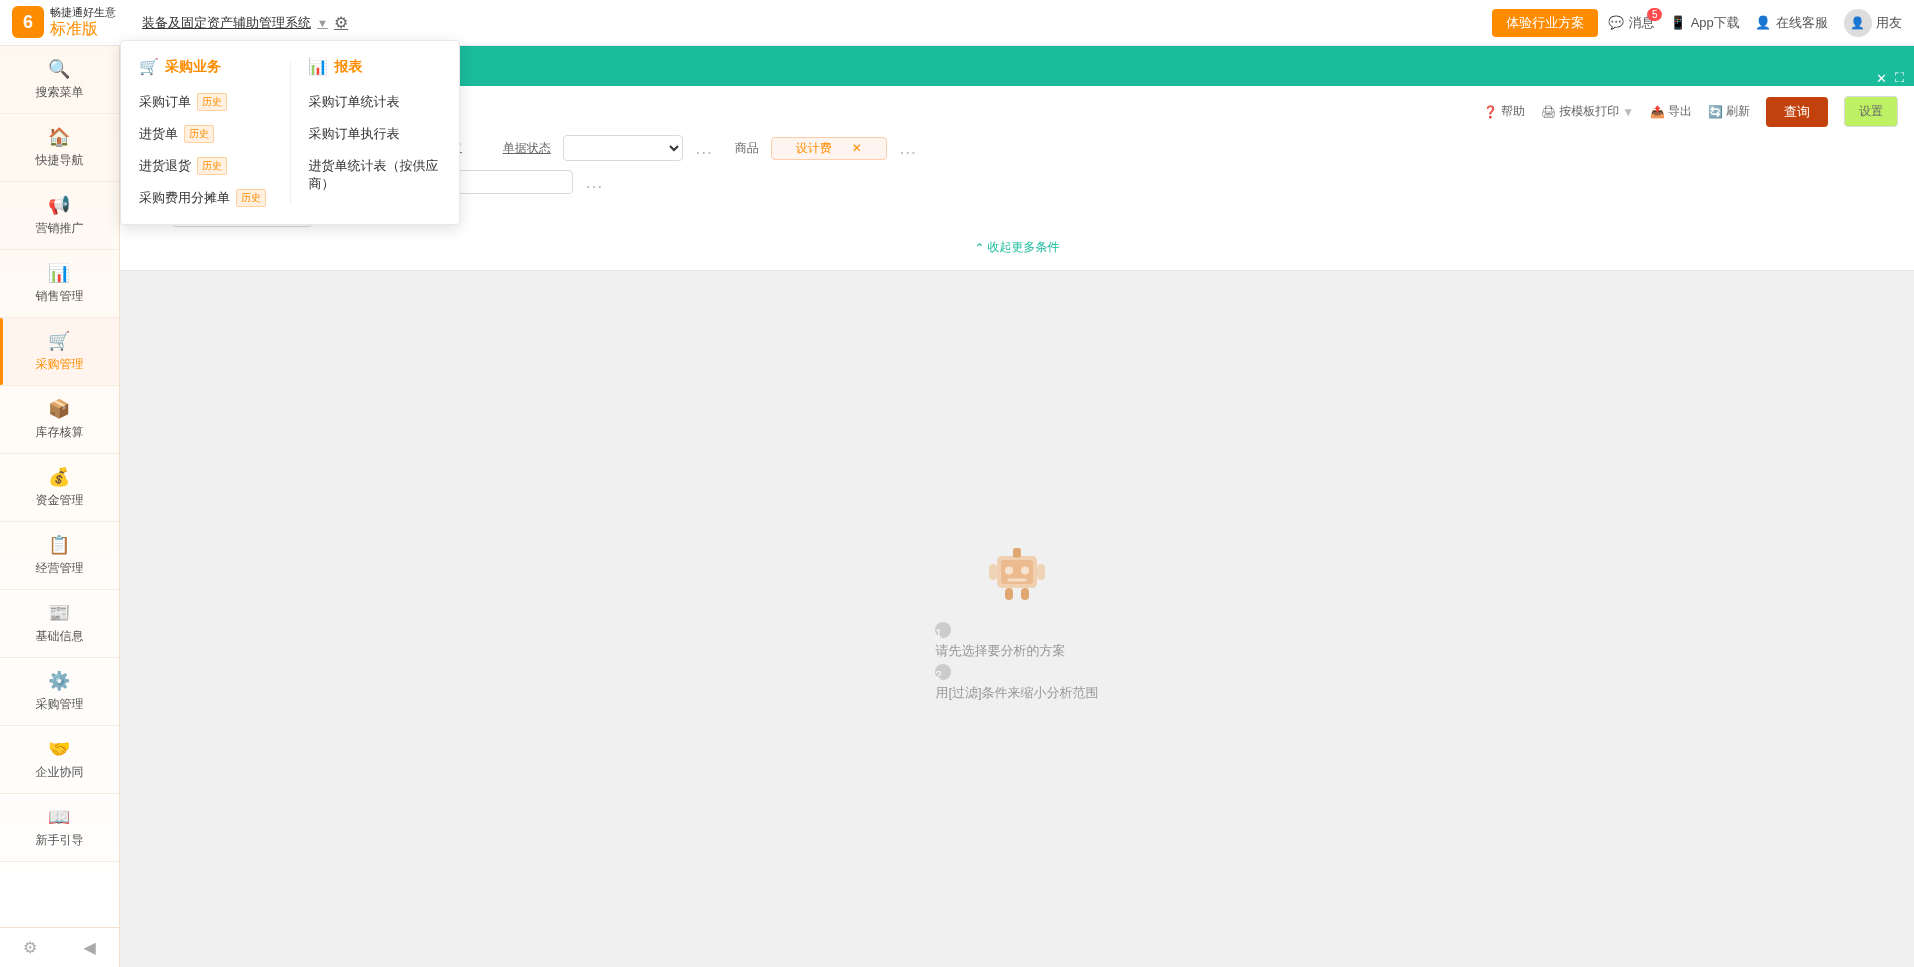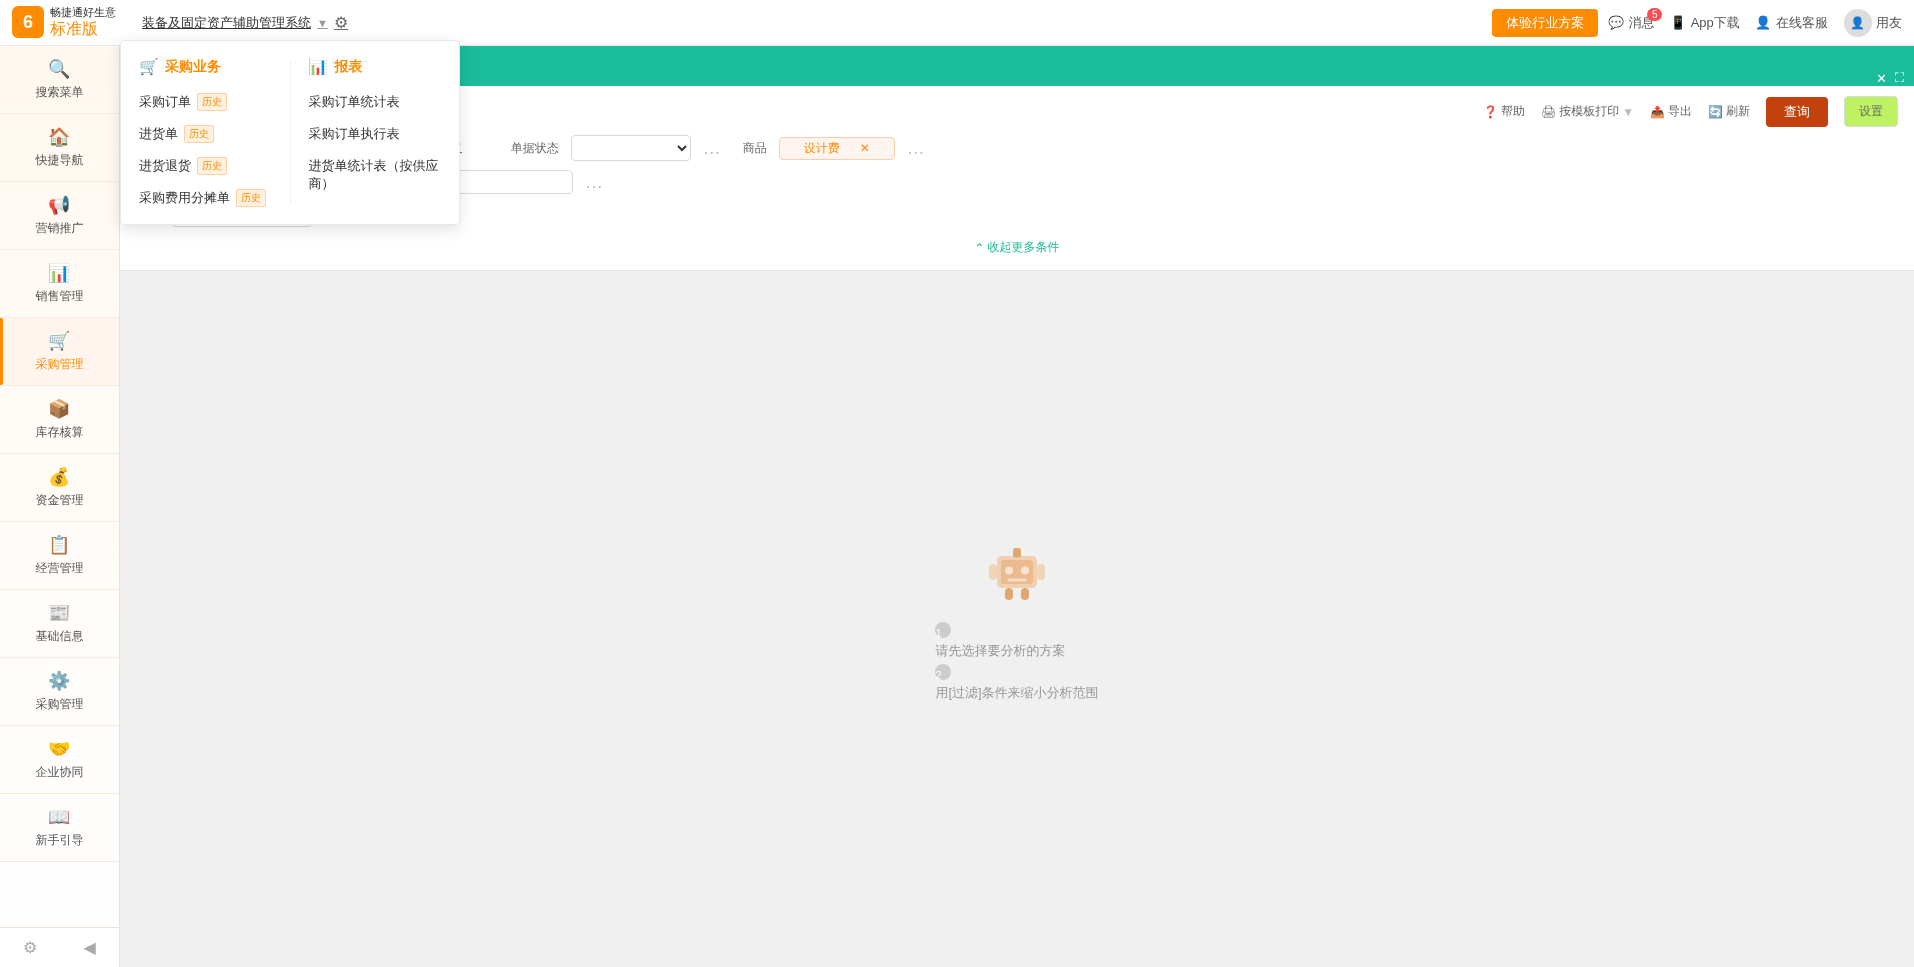--- a/index.html
+++ b/index.html
@@ -480,21 +480,21 @@
           <button class="btn-query">查询</button>
           <button class="btn-settings">设置</button>
         </div>
 
         <div class="filter-row">
           <span class="filter-label">单据日期</span>
           <input class="filter-input" value="2024-12-31" style="width: 130px;">
           <span class="tool-link">近7天</span>
           <span class="tool-link">更多</span>
           <span class="tool-link">自定义</span>
-          <span class="filter-label" style="margin-left:36px;">单据状态</span>
+          <span class="filter-label" style="margin-left:28px;text-decoration:underline;">单据状态</span>
           <select class="filter-select">
             <option></option>
           </select>
           <span class="filter-dots">…</span>
           <span class="filter-label" style="margin-left:10px;">商品</span>
           <div class="filter-tag">
             <span>设计费</span>
             <span class="close">✕</span>
           </div>
           <span class="filter-dots">…</span>

